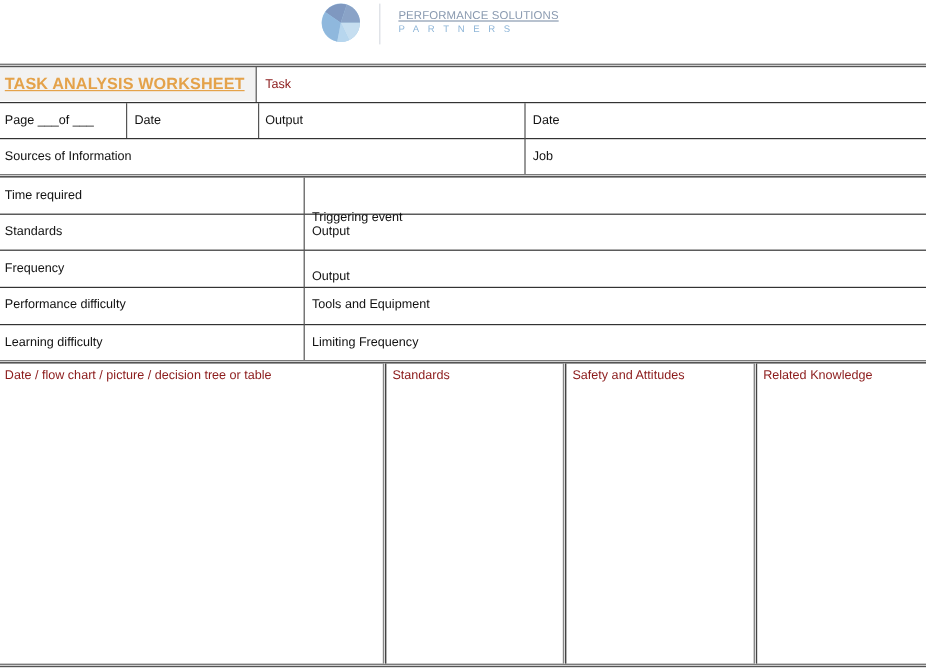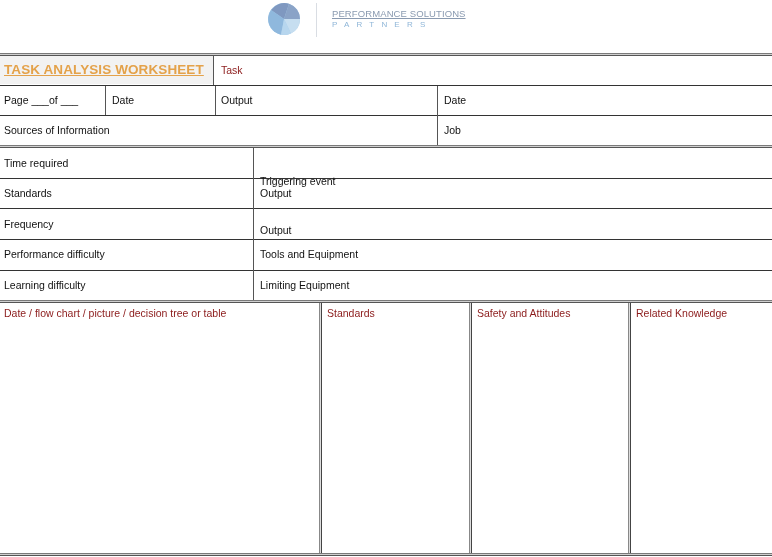--- a/index.html
+++ b/index.html
@@ -69,18 +69,18 @@
 <div class="label" style="left:4px;top:157px">Time required</div>
 <div class="label" style="left:4px;top:187px">Standards</div>
 <div class="label" style="left:4px;top:218px">Frequency</div>
 <div class="label" style="left:4px;top:248px">Performance difficulty</div>
 <div class="label" style="left:4px;top:279px">Learning difficulty</div>
 
 <div class="label" style="left:260px;top:175px">Triggering event</div>
 <div class="label" style="left:260px;top:187px">Output</div>
 <div class="label" style="left:260px;top:224px">Output</div>
 <div class="label" style="left:260px;top:248px">Tools and Equipment</div>
-<div class="label" style="left:260px;top:279px">Limiting Equipment</div>
+<div class="label" style="left:260px;top:279px">Limiting Frequency</div>
 
 <div class="label red" style="left:4px;top:307px">Date / flow chart / picture / decision tree or table</div>
 <div class="label red" style="left:327px;top:307px">Standards</div>
 <div class="label red" style="left:477px;top:307px">Safety and Attitudes</div>
 <div class="label red" style="left:636px;top:307px">Related Knowledge</div>
 
 </body></html>

